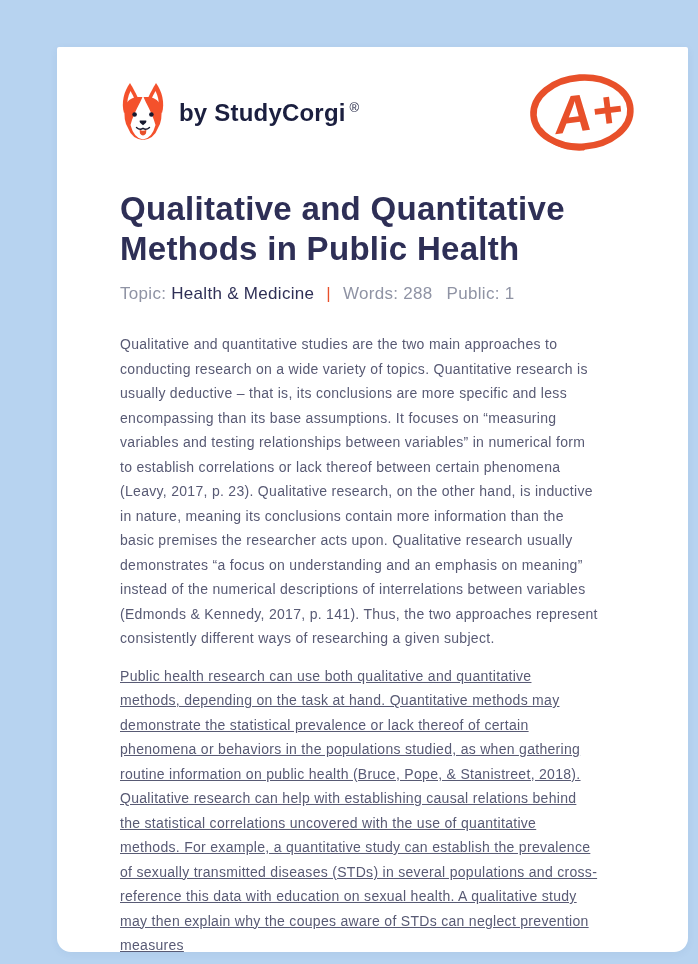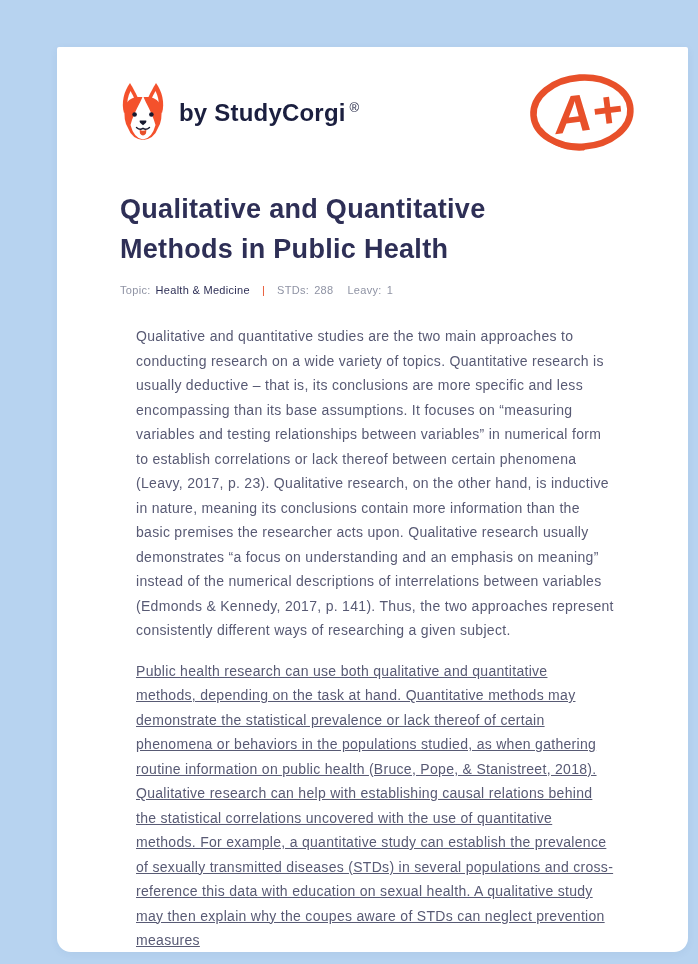--- a/index.html
+++ b/index.html
@@ -43,49 +43,49 @@
     font-size:13px;
     color:#1B1F3F;
     vertical-align:9px;
     margin-left:4px;
     font-weight:normal;
   }
   .badge{width:112px;height:88px;flex:0 0 auto;}
   .title{
     margin:30px 0 0 0;
     font-weight:bold;
-    font-size:27px;
+    font-size:33px;
     line-height:40px;
     letter-spacing:.3px;
     color:#2E2F56;
     max-width:460px;
   }
   .meta{
     margin-top:15px;
-    font-size:11px;
+    font-size:17px;
     letter-spacing:.3px;
     color:#8F93A4;
     display:flex;
     align-items:center;
     white-space:nowrap;
   }
   .meta .topic-value{
     color:#2E2F56;
     font-weight:normal;
     margin-left:5px;
   }
   .meta .sep{
     color:#E8502A;
     margin:0 12px;
   }
   .meta .stat{margin-right:14px;}
   .meta .stat .num{margin-left:5px;text-align:center;}
   .article-body{margin-top:28px;}
   .para{
-    margin:16px;
+    margin:0;
     white-space:pre;
     font-size:14px;
     line-height:24.5px;
     letter-spacing:.3px;
     color:#585A74;
   }
   .para + .para{margin-top:13px;text-decoration:underline;}
 </style>
 </head>
 <body>
@@ -131,22 +131,22 @@
     </span>
 
   </div>
 
   <h1 class="title">Qualitative and Quantitative Methods in Public Health</h1>
 
   <div class="meta">
     <span>Topic:</span>
     <span class="topic-value">Health &amp; Medicine</span>
     <span class="sep">|</span>
-    <span class="stat"><span>STDs:</span><span class="num">288</span></span>
-    <span class="stat"><span>Leavy:</span><span class="num">1</span></span>
+    <span class="stat"><span>Words:</span><span class="num">288</span></span>
+    <span class="stat"><span>Public:</span><span class="num">1</span></span>
   </div>
 
   <div class="article-body">
     <p class="para">Qualitative and quantitative studies are the two main approaches to
 conducting research on a wide variety of topics. Quantitative research is
 usually deductive – that is, its conclusions are more specific and less
 encompassing than its base assumptions. It focuses on “measuring
 variables and testing relationships between variables” in numerical form
 to establish correlations or lack thereof between certain phenomena
 (Leavy, 2017, p. 23). Qualitative research, on the other hand, is inductive

